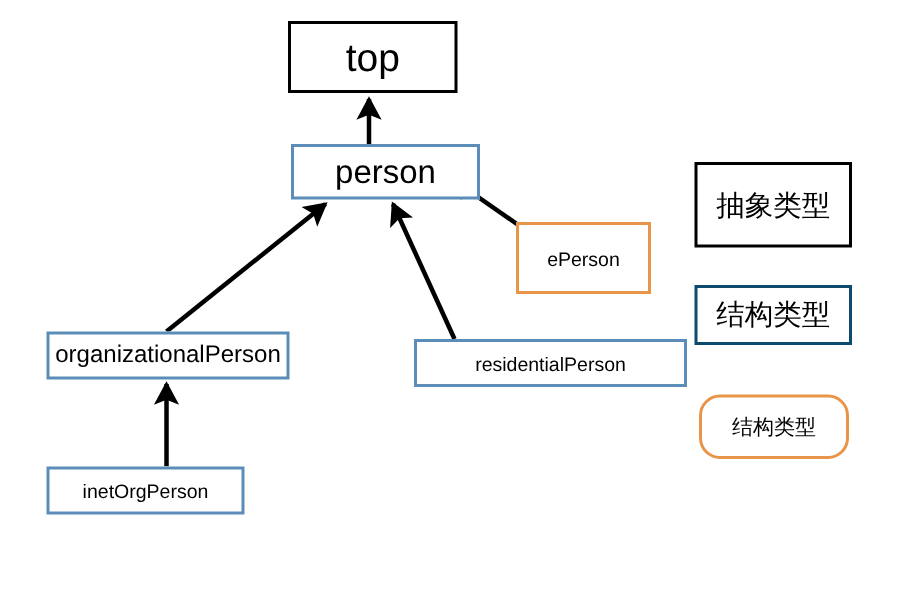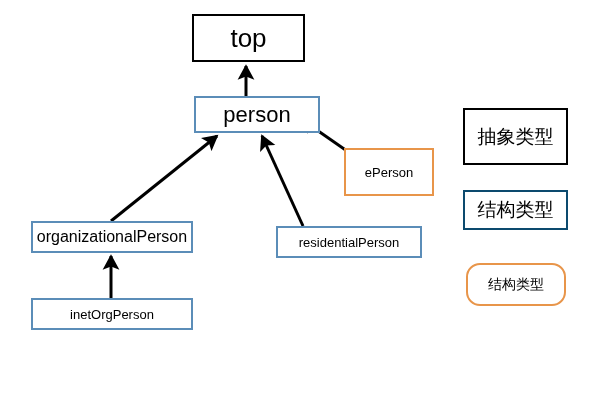--- a/index.html
+++ b/index.html
@@ -105,24 +105,24 @@
       </div>
       <div class="node structural" style="left: 194px; top: 96px; width: 126px; height: 37px; font-size: 22px;">
         <span>person</span>
       </div>
       <div class="node auxiliary" style="left: 344px; top: 148px; width: 90px; height: 48px; font-size: 13px;">
         <span>ePerson</span>
       </div>
       <div class="node structural" style="left: 31px; top: 221px; width: 162px; height: 32px; font-size: 16px;">
         <span>organizationalPerson</span>
       </div>
-      <div class="node structural" style="left: 276px; top: 226px; width: 146px; height: 32px; font-size: 13px;">
+      <div class="node structural" style="left: 276px; top: 226px; width: 182px; height: 32px; font-size: 13px;">
         <span>residentialPerson</span>
       </div>
-      <div class="node structural" style="left: 31px; top: 298px; width: 162px; height: 32px; font-size: 13px;">
+      <div class="node structural" style="left: 31px; top: 311px; width: 132px; height: 32px; font-size: 13px;">
         <span>inetOrgPerson</span>
       </div>
     </div>
   <div id="legend-layer">
       <div class="legend-item abstract" style="left: 463px; top: 108px; width: 105px; height: 57px;">
         <span>抽象类型</span>
       </div>
       <div class="legend-item structural" style="left: 463px; top: 190px; width: 105px; height: 40px;">
         <span>结构类型</span>
       </div>

